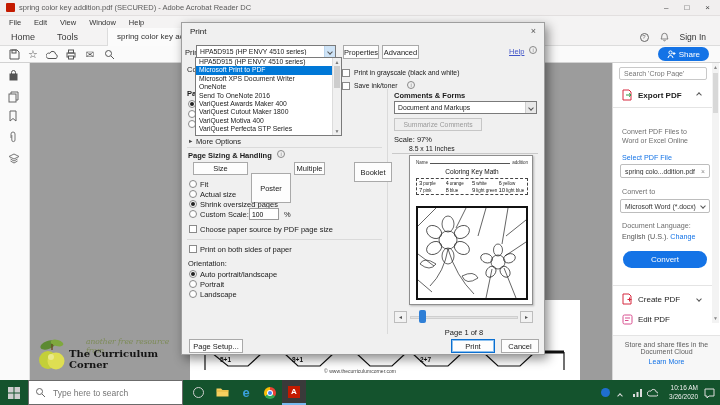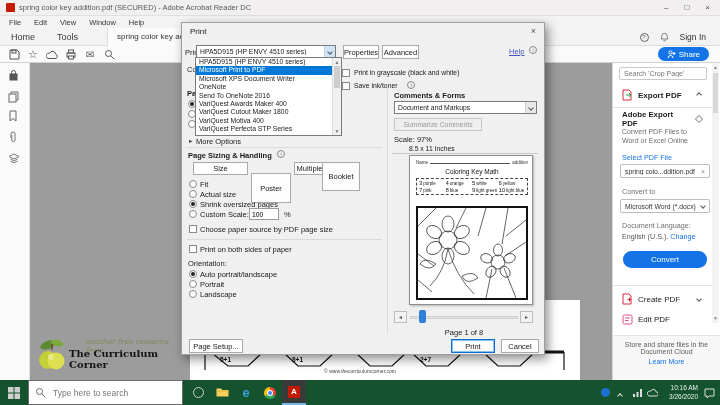--- a/index.html
+++ b/index.html
@@ -239,26 +239,20 @@
     <input class="sb-search" placeholder="Search 'Crop Page'" style="">
     <div class="sb-row" style="top:24px">
       <svg width="11" height="12" viewBox="0 0 11 12">
           <path d="M1 1 h6 l2 2 v8 H1z" fill="none" stroke="#d6293e"></path>
           <path d="M4 6 h5 M7 4.3 L9 6 L7 7.7" fill="none" stroke="#2d9a46"></path>
         </svg>
       <span style="font-weight:bold;font-size:8px">Export PDF</span>
       <span class="cv up" style="margin-left:auto;margin-right:12px"></span>
     </div>
     <div class="sb-div" style="top:44px"></div>
-    <div class="sb-row" style="top:48px">
-      <span style="font-weight:bold;font-size:7.8px">Adobe Export PDF</span>
-      <svg width="8" height="8" viewBox="0 0 8 8" style="margin-left:auto;margin-right:10px">
-          <rect x="1.5" y="1.5" width="5" height="5" fill="none" stroke="#9a9a9a" transform="rotate(45 4 4)"></rect>
-        </svg>
-    </div>
     <div class="abs sb-grey" style="left:9px;top:64px;width:82px;font-size:7px;line-height:9px">Convert PDF Files to Word or Excel Online</div>
     <div class="abs sb-link" style="left:9px;top:90px;font-size:7.2px">Select PDF File</div>
     <div class="filebox">
       <span style="overflow:hidden;white-space:nowrap">spring colo...ddition.pdf</span>
       <span style="margin-left:auto;color:#888">×</span>
     </div>
     <div class="abs sb-grey" style="left:9px;top:124px;font-size:7.2px">Convert to</div>
     <div class="fmtbox">
       <span>Microsoft Word (*.docx)</span>
       <span class="cv dn" style="margin-left:auto"></span>
@@ -348,21 +342,21 @@
     </div>
 
     <div class="vdiv" style="left:205px;top:66px;height:245px"></div>
     <div class="hdiv" style="left:5px;top:124px;width:195px"></div>
 
     <span class="dlg-lbl bold" style="left:6px;top:128px">Page Sizing &amp; Handling</span>
     <span class="info-i" style="left:95px;top:127px"></span>
     <div class="btn" style="left:11px;top:139px;width:55px;height:13px">Size</div>
     <div class="btn" style="left:69px;top:150px;width:40px;height:30px">Poster</div>
     <div class="btn" style="left:112px;top:139px;width:31px;height:13px">Multiple</div>
-    <div class="btn" style="left:140px;top:139px;width:38px;height:29px">Booklet</div>
+    <div class="btn" style="left:172px;top:139px;width:38px;height:20px">Booklet</div>
 
     <span class="rad" style="left:7px;top:157px"></span>
     <span class="dlg-lbl" style="left:18px;top:157px">Fit</span>
     <span class="rad" style="left:7px;top:167px"></span>
     <span class="dlg-lbl" style="left:18px;top:167px">Actual size</span>
     <span class="rad on" style="left:7px;top:177px"></span>
     <span class="dlg-lbl" style="left:18px;top:177px">Shrink oversized pages</span>
     <span class="rad" style="left:7px;top:187px"></span>
     <span class="dlg-lbl" style="left:18px;top:187px">Custom Scale:</span>
     <input class="cs-input" style="top: 185px;" value="100">

